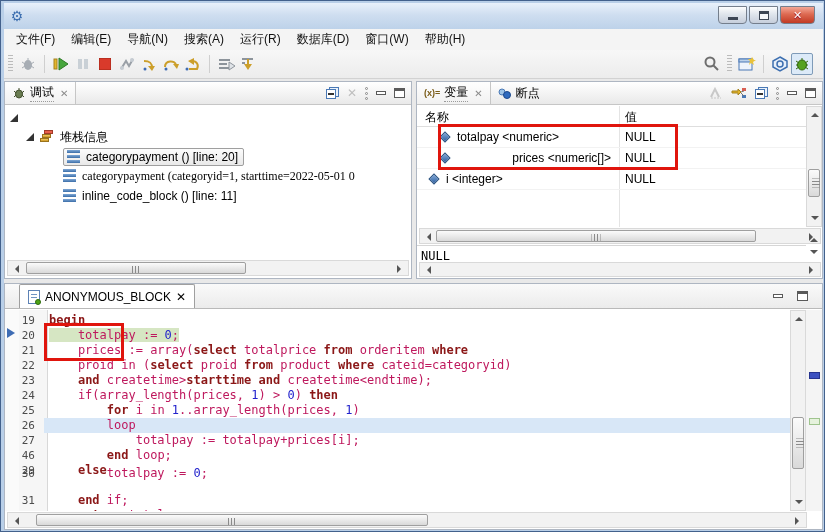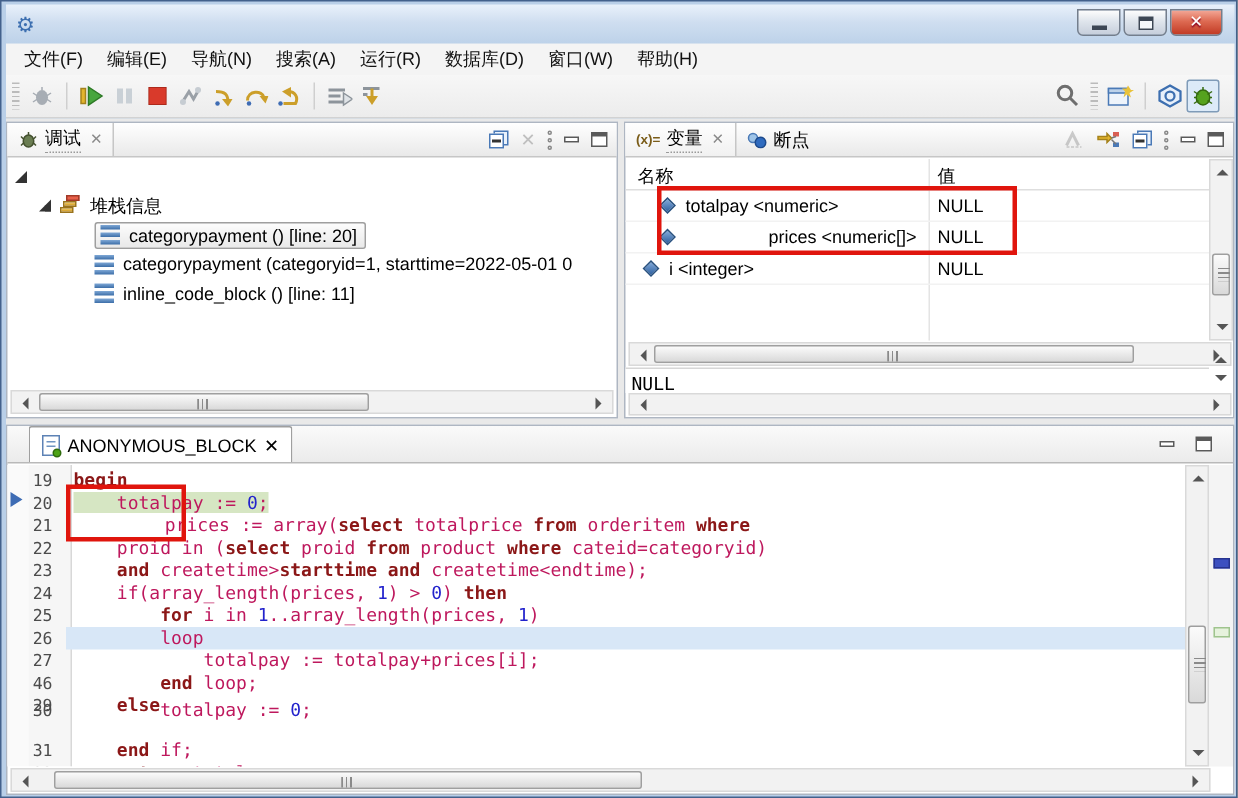--- a/index.html
+++ b/index.html
@@ -312,21 +312,21 @@
           <span class="tree-sel" style="display: flex; align-items: center;">
             <span class="ico-frame">
               <i></i>
               <i></i>
               <i></i>
             </span>
             <span style="white-space:nowrap">categorypayment () [line: 20]</span>
           </span>
         </div>
         <div class="tree-row" style="top: 60.5px; left: 58px;">
-          <span style="display: flex; align-items: center;">
+          <span style="display: flex;  font-family: Liberation Serif, serif;">
             <span class="ico-frame">
               <i></i>
               <i></i>
               <i></i>
             </span>
             <span style="white-space:nowrap">categorypayment (categoryid=1, starttime=2022-05-01 0</span>
           </span>
         </div>
         <div class="tree-row" style="top: 80px; left: 58px;">
           <span style="display: flex; align-items: center;">
@@ -468,21 +468,21 @@
       <div id="gutter-nums"></div>
       <div id="code-lines">
           <div class="code-line" style="top: 3px;">
             <span class="lnum">19</span>
             <span class="ltext"><span class="seg-k">begin</span></span>
           </div>
           <div class="code-line" style="top: 18px;">
             <span class="lnum">20</span>
             <span class="ltext"><span class="curhl"><span class="seg-p">    totalpay := </span><span class="seg-n">0</span><span class="seg-p">;</span></span></span>
           </div>
-          <div class="code-line" style="top: 33px; gap: 32px;">
+          <div class="code-line" style="top: 33px;">
             <span class="lnum">21</span>
             <span class="ltext"><span class="seg-p">    prices := array(</span><span class="seg-k">select</span><span class="seg-p"> totalprice </span><span class="seg-k">from</span><span class="seg-p"> orderitem </span><span class="seg-k">where</span></span>
           </div>
           <div class="code-line" style="top: 48px;">
             <span class="lnum">22</span>
             <span class="ltext"><span class="seg-p">    proid in (</span><span class="seg-k">select</span><span class="seg-p"> proid </span><span class="seg-k">from</span><span class="seg-p"> product </span><span class="seg-k">where</span><span class="seg-p"> cateid=categoryid)</span></span>
           </div>
           <div class="code-line" style="top: 63px;">
             <span class="lnum">23</span>
             <span class="ltext"><span class="seg-p">    </span><span class="seg-k">and</span><span class="seg-p"> createtime&gt;</span><span class="seg-k">starttime</span><span class="seg-p"> </span><span class="seg-k">and</span><span class="seg-p"> createtime&lt;endtime);</span></span>

